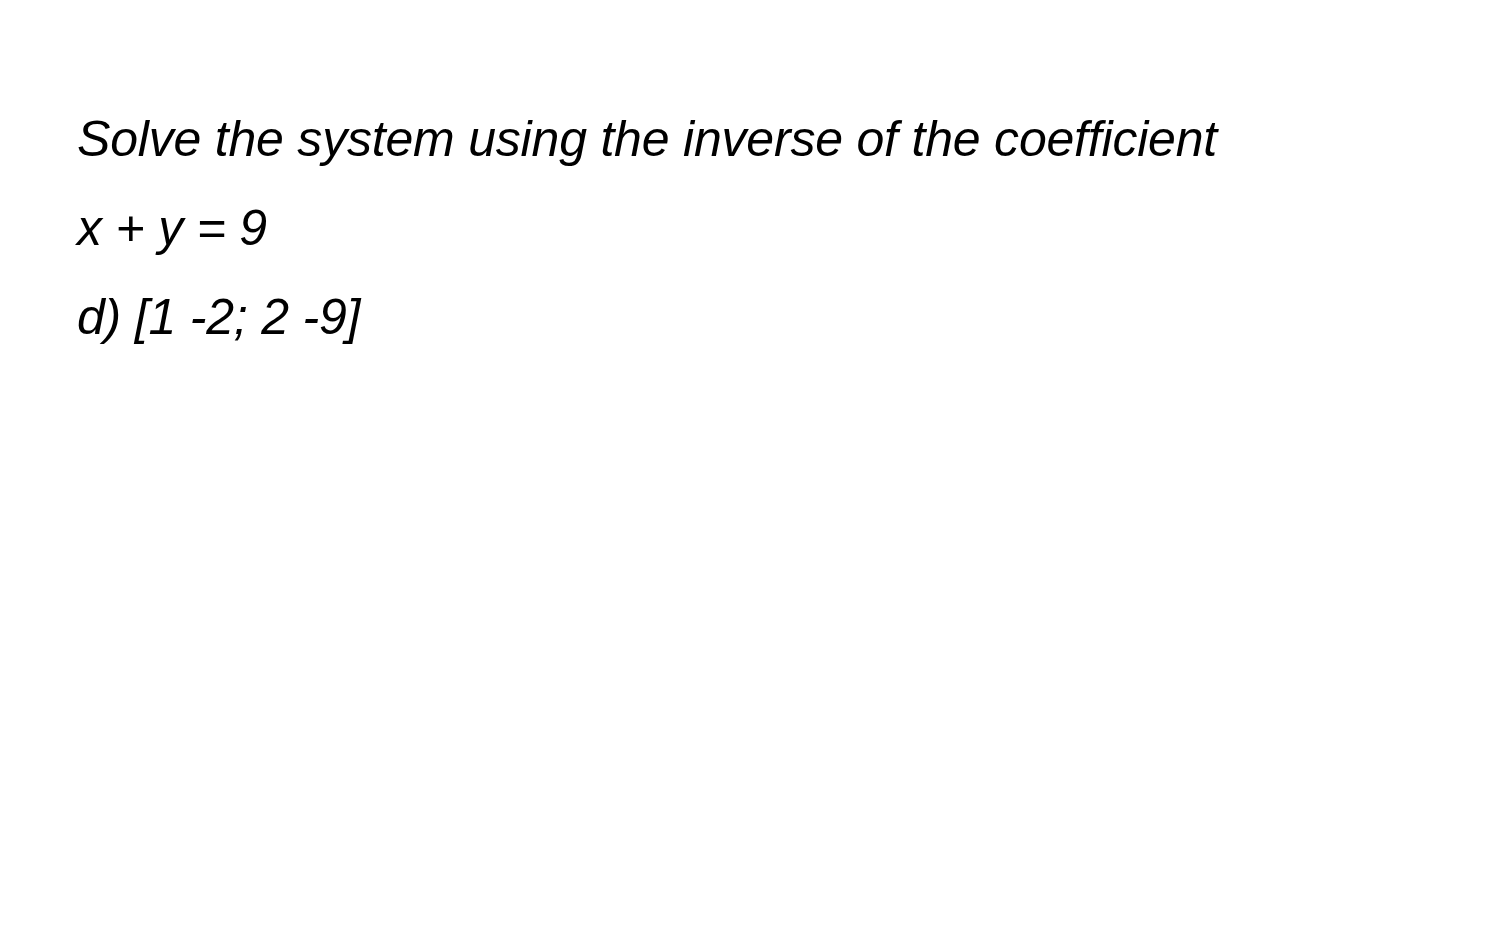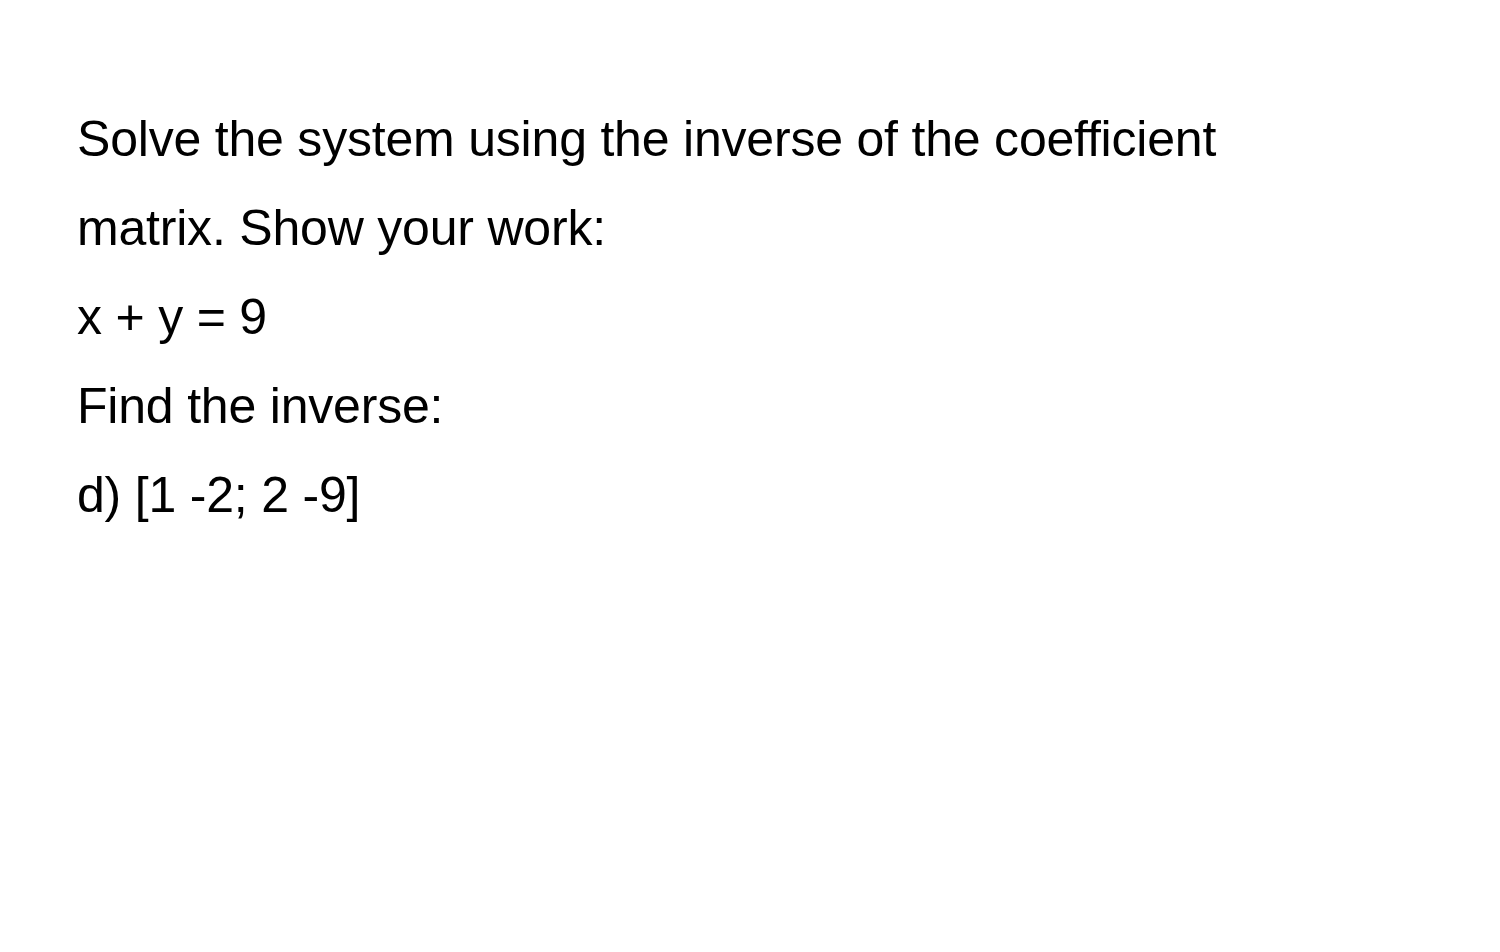--- a/index.html
+++ b/index.html
@@ -1,18 +1,19 @@
 <!DOCTYPE html>
 <html><head>
 <meta charset="utf-8">
 <style>
   * {
     margin: 8px;
     padding: 0;
     box-sizing: border-box;
+    font-style: italic;
   }
   body {
     width: 1500px;
     height: 952px;
     background: #ffffff;
     font-family: Arial, Helvetica, sans-serif;
     color: #000000;
     padding: 75px 45px;
   }
   .content {
@@ -22,17 +23,15 @@
   }
   .para {
     margin-bottom: 0;
   }
 </style>
 </head>
 <body>
 
 <div class="content">
   <div class="para">Solve the system using the inverse of the coefficient</div>
-  <div class="para">matrix. Show your work:</div>
   <div class="para">x + y = 9</div>
-  <div class="para">Find the inverse:</div>
   <div class="para">d) [1 -2; 2 -9]</div>
 </div>
 
 </body></html>

